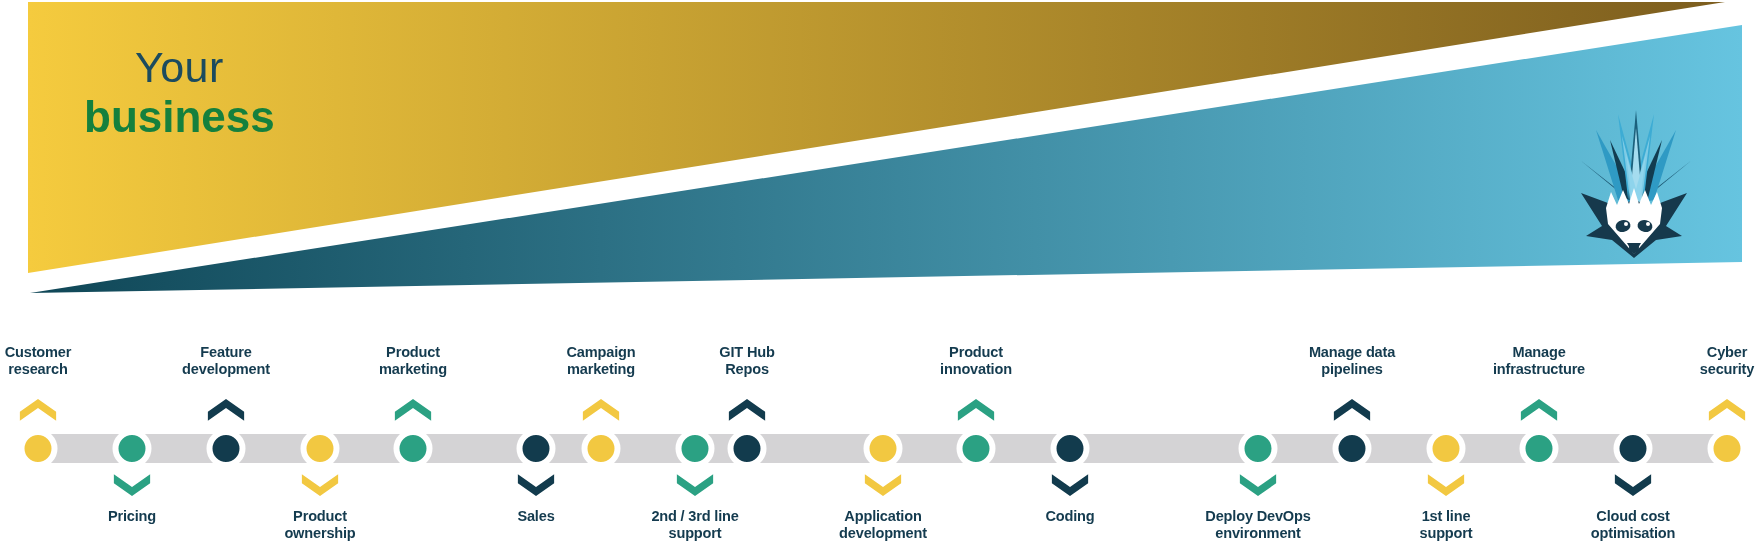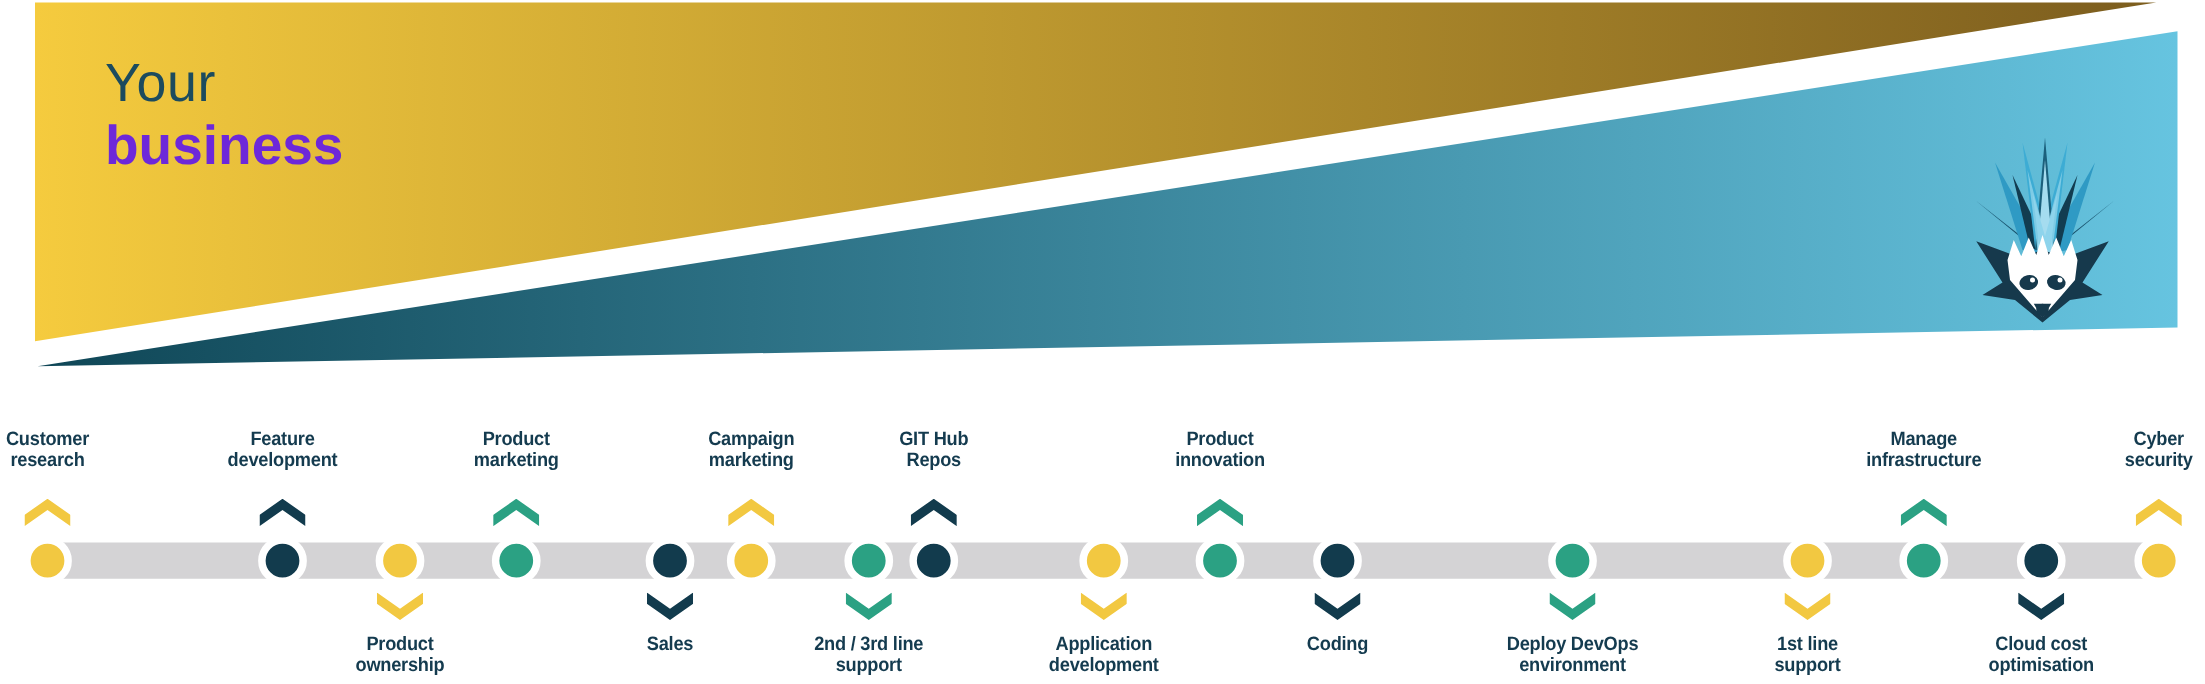--- a/index.html
+++ b/index.html
@@ -2,26 +2,26 @@
 <html><head>
 <meta charset="utf-8">
 <style>
   html,body{margin:0;padding:0;}
   body{
     width:1764px;height:547px;position:relative;overflow:hidden;
     background:#ffffff;font-family:"Liberation Sans",sans-serif;
   }
   
   .banner-svg{position:absolute;left:0;top:0;}
-  .headline{position:absolute;left:84px;top:42px;z-index:3;}
+  .headline{position:absolute;left:84px;top:42px;z-index:3;text-align:center;}
   .headline .l1{
     font-size:43px;font-weight:400;color:#1C4B5E;line-height:50px;letter-spacing:0.5px;
   }
   .headline .l2{
-    font-size:44px;font-weight:700;color:#6d28d9;line-height:50px;letter-spacing:0px;
+    font-size:44px;font-weight:700;color:#15803d;line-height:50px;letter-spacing:0px;
   }
   .hedgehog{position:absolute;left:1566px;top:108px;z-index:3;}
   
   .timeline{position:absolute;left:0;top:300px;width:1511px;height:247px;}
   .tl-bar{
     position:absolute;left:38px;width:1689px;top:134px;height:29px;
     background:#D4D3D5;
   }
   .tl-item{position:absolute;top:0;width:140px;height:247px;margin-left:-70px;}
   .dot{
@@ -114,20 +114,28 @@
 
   <div class="tl-item" style="left:38px">
     <div class="lbl above">
         <span>Customer</span>
         <span>research</span>
       </div>
     <div class="chev up" style="--c: #F2C841;"></div>
     <div class="dot" style="--c: #F2C841;"></div>
   </div>
 
+  <div class="tl-item" style="left:132px">
+    <div class="dot" style="--c: #2BA183;"></div>
+    <div class="chev down" style="--c: #2BA183;"></div>
+    <div class="lbl below">
+        <span>Pricing</span>
+        <span></span>
+      </div>
+  </div>
 
   <div class="tl-item" style="left:226px">
     <div class="lbl above">
         <span>Feature</span>
         <span>development</span>
       </div>
     <div class="chev up" style="--c: #123B4D;"></div>
     <div class="dot" style="--c: #123B4D;"></div>
   </div>
 
@@ -215,20 +223,28 @@
 
   <div class="tl-item" style="left:1258px">
     <div class="dot" style="--c: #2BA183;"></div>
     <div class="chev down" style="--c: #2BA183;"></div>
     <div class="lbl below">
         <span>Deploy DevOps</span>
         <span>environment</span>
       </div>
   </div>
 
+  <div class="tl-item" style="left:1352px">
+    <div class="lbl above">
+        <span>Manage data</span>
+        <span>pipelines</span>
+      </div>
+    <div class="chev up" style="--c: #123B4D;"></div>
+    <div class="dot" style="--c: #123B4D;"></div>
+  </div>
 
   <div class="tl-item" style="left:1446px">
     <div class="dot" style="--c: #F2C841;"></div>
     <div class="chev down" style="--c: #F2C841;"></div>
     <div class="lbl below">
         <span>1st line</span>
         <span>support</span>
       </div>
   </div>
 

